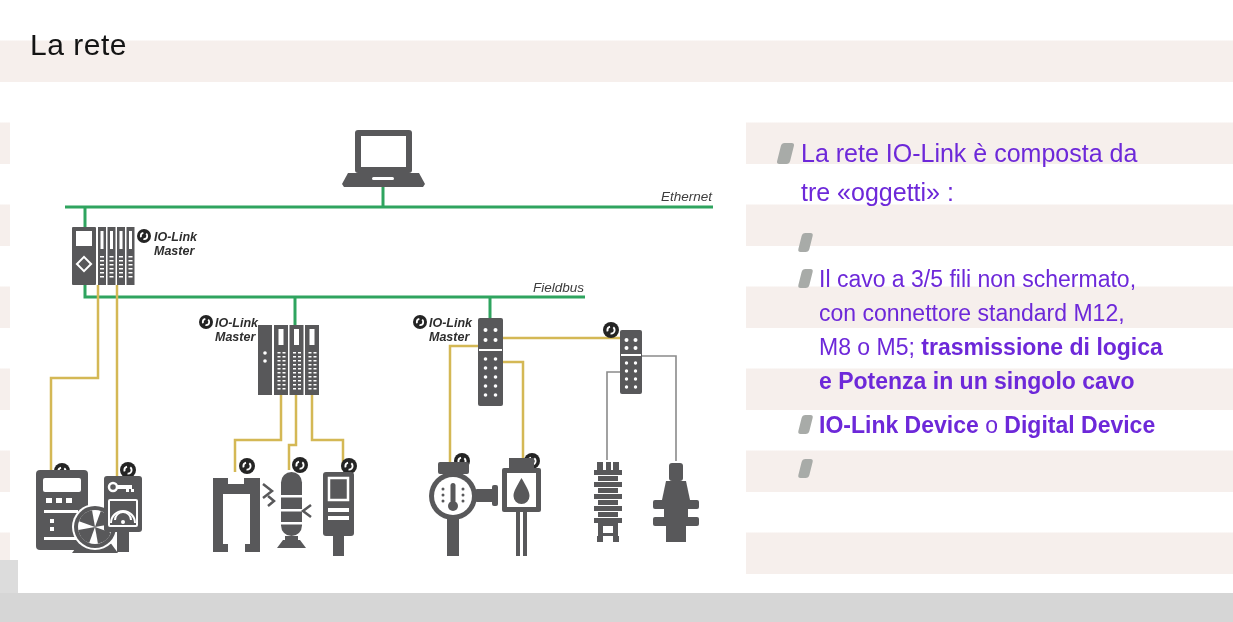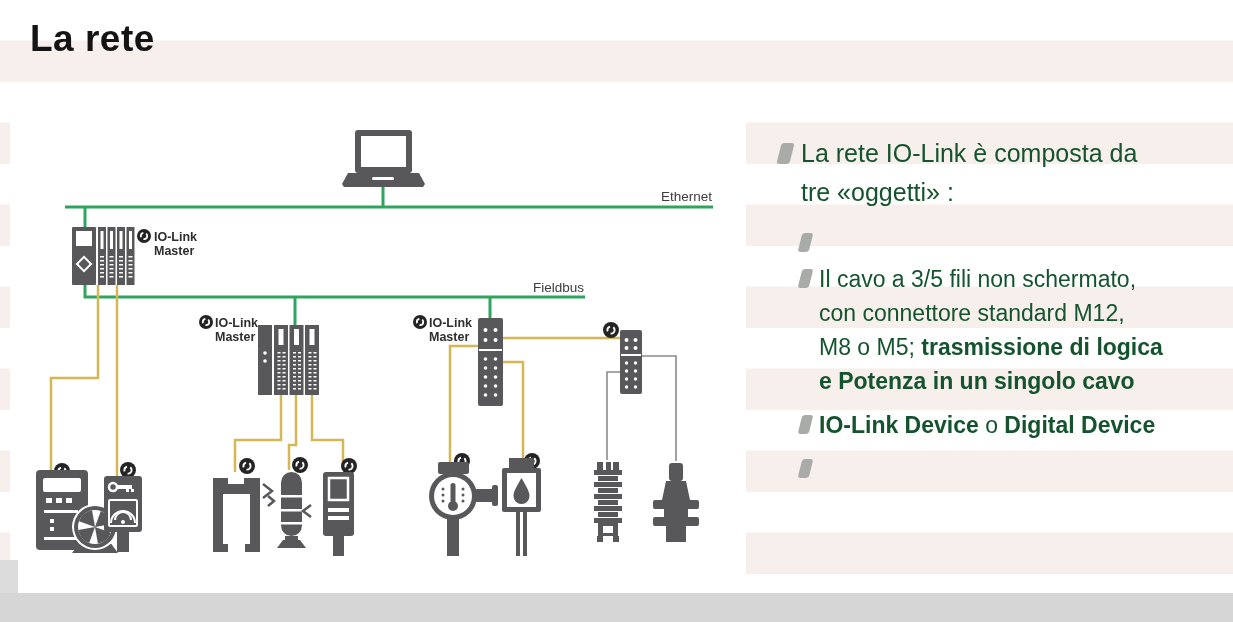--- a/index.html
+++ b/index.html
@@ -3,35 +3,36 @@
 <meta charset="utf-8">
 <style>
   html,body{margin:0;padding:0;}
   body{
     width:1233px;height:622px;position:relative;overflow:hidden;
     font-family:"Liberation Sans",sans-serif;
     background:
       repeating-linear-gradient(180deg,#ffffff 0px,#ffffff 40px,#f6efec 41px,#f6efec 82px);
   }
   .title{
-    position:absolute;left:30px;top:18px;margin:0;
-    font-size:37px;font-weight:700;color:#141414;letter-spacing:.5px;
+    position:absolute;left:30px;top:28px;margin:0;
+    font-size:30px;font-weight:400;color:#141414;letter-spacing:.5px;
   }
   .diagram-panel{
     position:absolute;left:10px;top:105px;width:736px;height:488px;
     background:#ffffff;
+    font-style:italic;
   }
   .corner-square{
     position:absolute;left:0;top:560px;width:18px;height:33px;background:#dcdcdc;
   }
   .footer-band{
     position:absolute;left:0;top:593px;width:1233px;height:29px;background:#d6d6d6;
   }
   .bullets{
-    position:absolute;left:779px;top:134px;width:452px;color:#14532d;
+    position:absolute;left:779px;top:134px;width:452px;color:#6d28d9;
   }
   .bullet{display:flex;align-items:flex-start;}
   .bullet .btext{white-space:pre-wrap;}
   .level1{font-size:25px;line-height:39px;margin-bottom:14px;}
   .level2{font-size:23px;line-height:34px;margin-left:21px;margin-bottom:10px;}
   .marker{
     flex:0 0 auto;width:13px;height:21px;background:#a8aba8;border-radius:3px;
     transform:skewX(-14deg);margin:9px 9px 0 0;
   }
   .level2 .marker{width:11px;height:19px;margin:7px 8px 0 0;}

